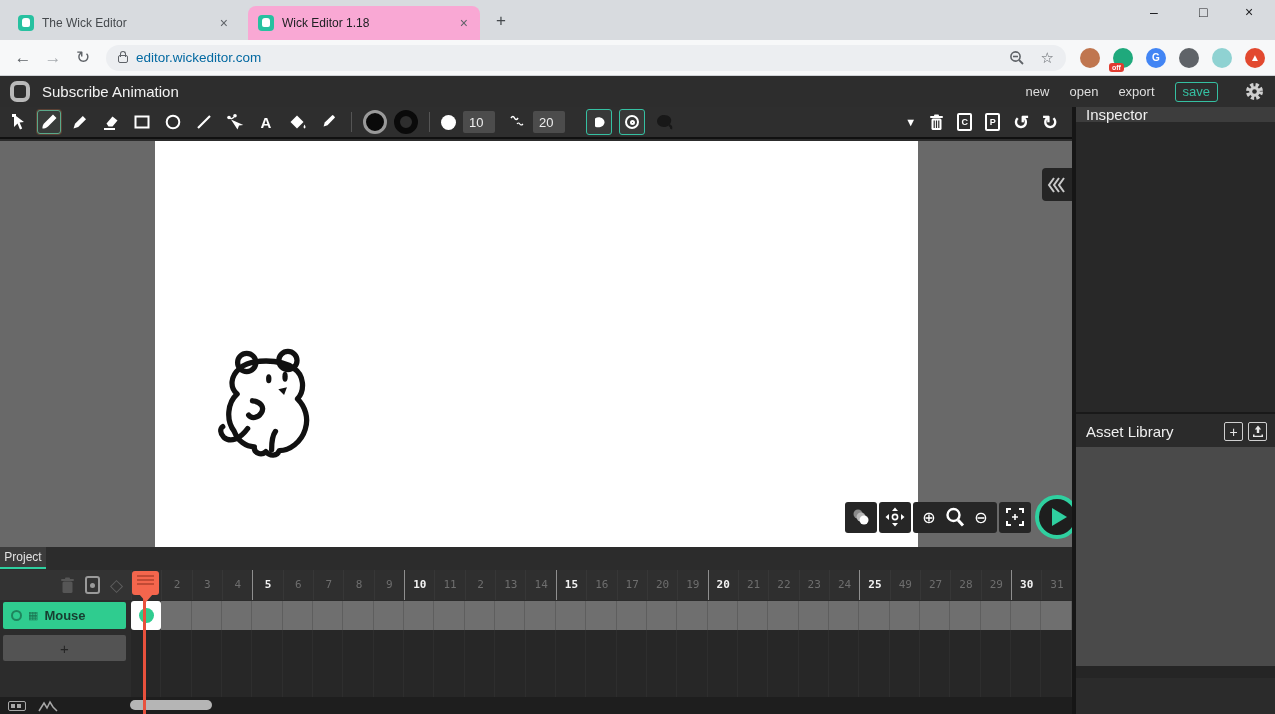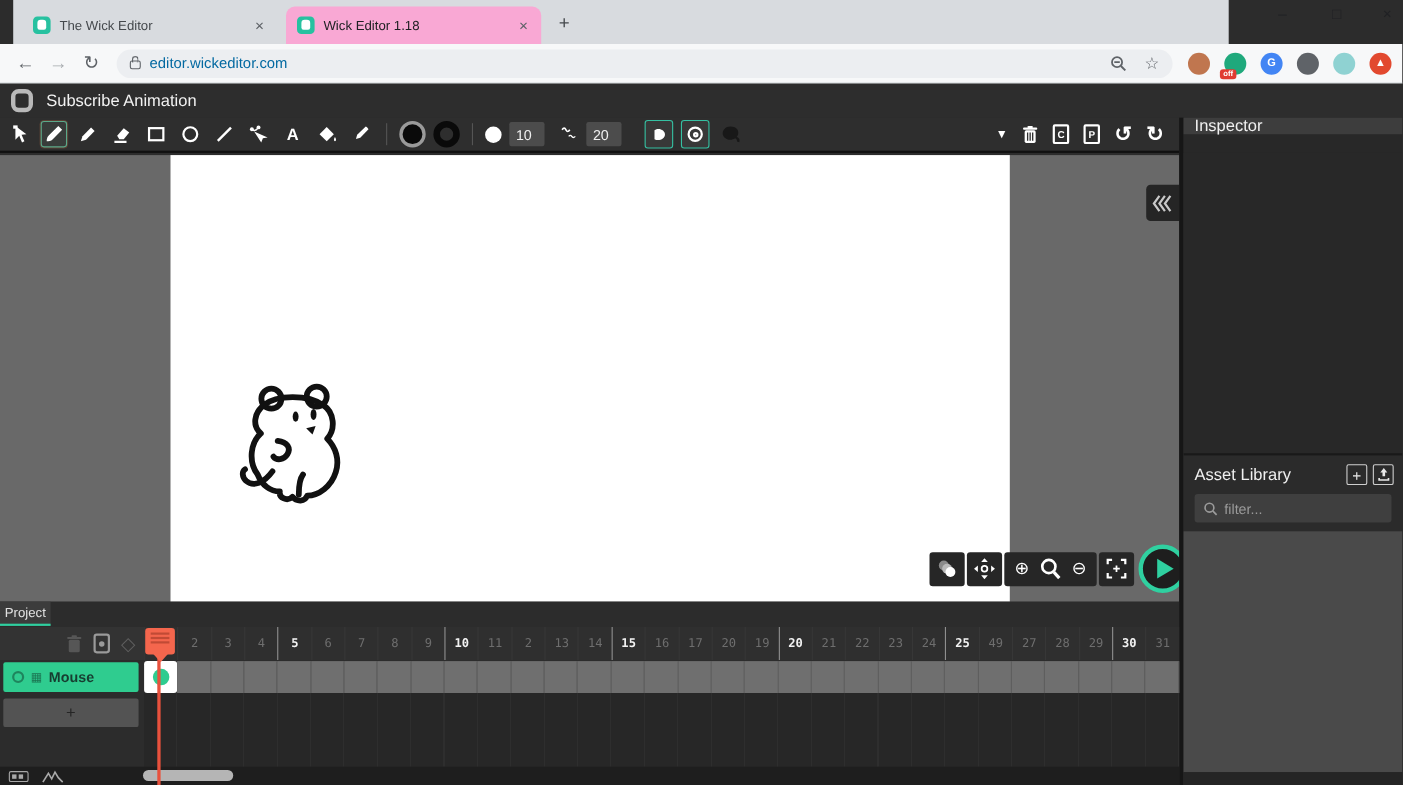--- a/index.html
+++ b/index.html
@@ -2,21 +2,21 @@
 <html><head>
 <meta charset="utf-8">
 <style>
   * { margin:0; padding:0; box-sizing:border-box; }
   html,body { width:1275px; height:714px; overflow:hidden; }
   body { font-family:"Liberation Sans", sans-serif; background:#2c2c2c; }
   .abs { position:absolute; }
   #stage { position:relative; width:1275px; height:714px; }
 
   
-  #tabstrip { left:12px; top:0; width:1105px; height:40px; background:#d8dbdf;text-decoration:underline; }
+  #tabstrip { left:0; top:0; width:1275px; height:40px; background:#d8dbdf;text-decoration:underline; }
   .tab { position:absolute; top:6px; height:34px; display:flex; align-items:center; gap:8px;
          padding:0 10px; font-size:12px; color:#45494d; cursor:default; }
   .tab.inactive { left:8px; width:232px; }
   .tab.active { left:248px; width:232px; background:#f9a8d4; border-radius:8px 8px 0 0;
                 color:#202124; }
   .favicon { width:16px; height:16px; background:#27c1a0; border-radius:4px; position:relative; flex:none; }
   .favicon::after { content:""; position:absolute; left:4px; top:3px; width:8px; height:9px;
                     background:#fff; border-radius:3px 3px 2px 2px; }
   .tab-title { flex:1; overflow:hidden; white-space:nowrap; }
   .tab-close { font-size:14px; color:#5f6368; padding:0 2px; }
@@ -214,20 +214,33 @@
         <span class="ext" style="background: rgb(143, 210, 210);"></span>
         <span class="ext" style="background: rgb(226, 73, 47);">
           <span class="extg">▲</span>
         </span>
       </div>
   </div>
 
   <div id="wheader" class="abs">
     <span id="wick-logo"></span>
     <span id="proj-title">Subscribe Animation</span>
+    <div id="hmenu">
+      <span class="hmenu-item">new</span>
+      <span class="hmenu-item">open</span>
+      <span class="hmenu-item">export</span>
+      <span id="save-btn">save</span>
+      <span id="gear-btn">
+        <svg width="21" height="21" viewBox="0 0 24 24">
+            <circle cx="12" cy="12" r="7.2" fill="none" stroke="#cfcfcf" stroke-width="5" stroke-dasharray="3.4 2.3"></circle>
+            <circle cx="12" cy="12" r="6" fill="#cfcfcf"></circle>
+            <circle cx="12" cy="12" r="2.6" fill="#2d2d2d"></circle>
+          </svg>
+      </span>
+    </div>
   </div>
 
   <div id="toolrow" class="abs">
     <span class="tool">
       <svg width="18" height="18" viewBox="0 0 18 18">
           <path d="M5,1.5 L5,14 L8.5,10.5 L11,16.5 L13.2,15.4 L10.6,9.6 L15,9 Z" fill="#fff"></path>
           <rect x="3" y="1" width="4" height="3" fill="#fff"></rect>
         </svg>
     </span>
     <span class="tool sel">
@@ -415,27 +428,20 @@
         <span id="asset-title">Asset Library</span>
         <div id="asset-btns">
           <span class="abtn">+</span>
           <span class="abtn">
             <svg width="12" height="13" viewBox="0 0 12 13" fill="#e8e8e8">
                 <path d="M6,0.5 L9.2,4.5 H7.2 V8 H4.8 V4.5 H2.8 Z"></path>
                 <path d="M1,9.5 V12 H11 V9.5 H9.5 V10.7 H2.5 V9.5 Z"></path>
               </svg>
           </span>
         </div>
-      </div>
-      <div id="filter-wrap">
-        <svg width="13" height="13" viewBox="0 0 13 13">
-            <circle cx="5.5" cy="5.5" r="4" fill="none" stroke="#9a9a9a" stroke-width="1.5"></circle>
-            <line x1="8.5" y1="8.5" x2="12" y2="12" stroke="#9a9a9a" stroke-width="1.6"></line>
-          </svg>
-        <input id="filter-input" placeholder="filter..." style="">
       </div>
       <div id="asset-body"></div>
       <div id="asset-footer"></div>
     </div>
   </div>
 
   <div id="timeline" class="abs">
     <div id="proj-tab">Project</div>
     <div id="tl-head">
       <div id="tl-tools">

